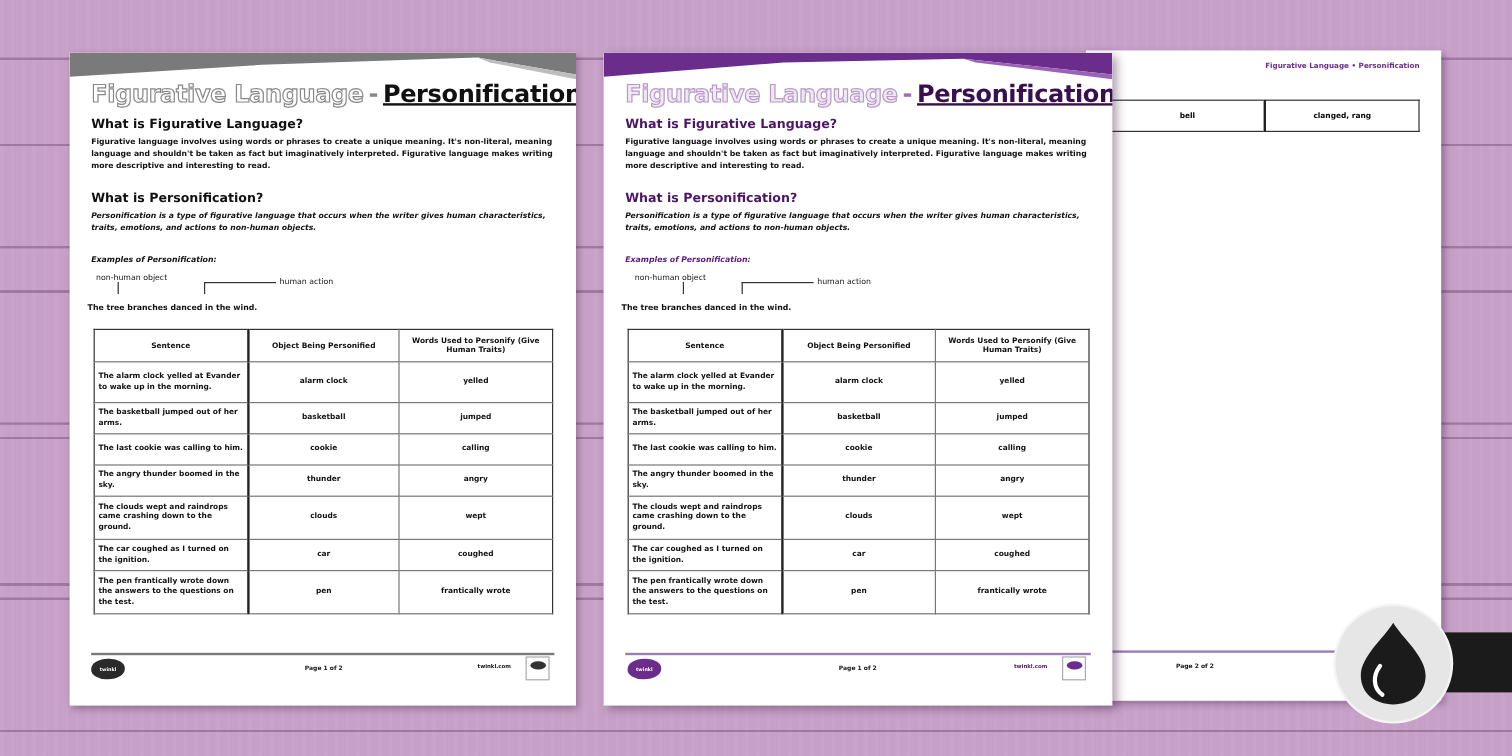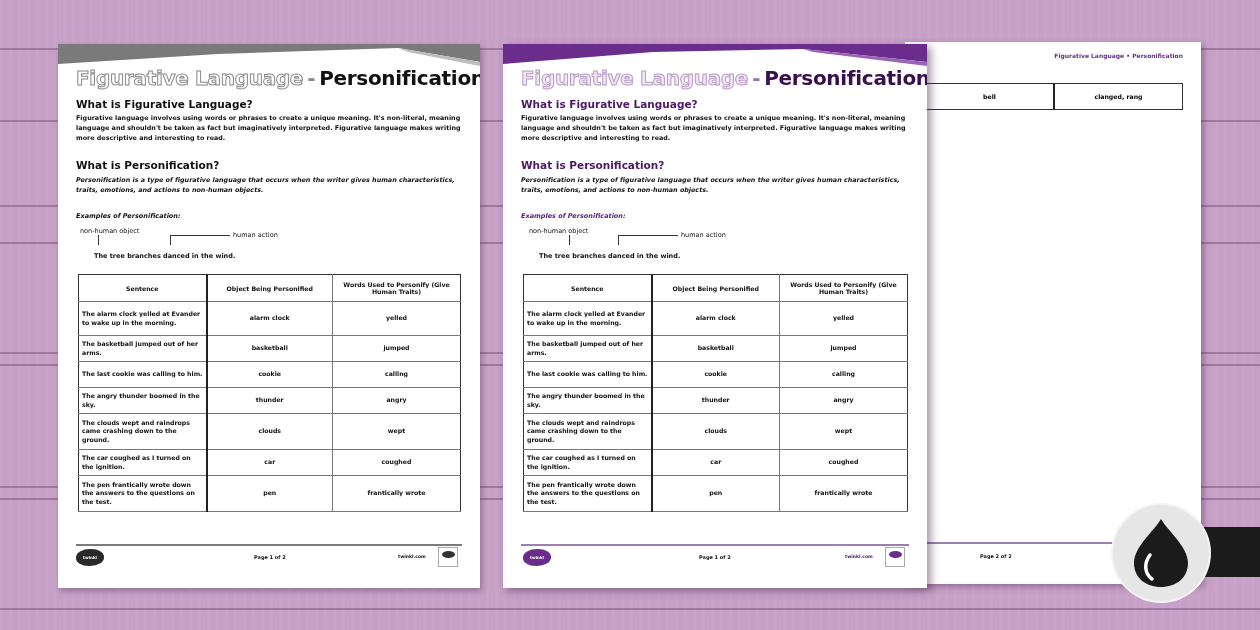--- a/index.html
+++ b/index.html
@@ -29,32 +29,32 @@
 
   .title {
     position: absolute; left: 18px; top: 22px; right: 10px;
     font-family: "DejaVu Sans", sans-serif; font-weight: bold;
     font-size: 20px; white-space: nowrap; letter-spacing: -0.3px;
   }
   .title .outline { color: #fff; -webkit-text-stroke: 1px #888; }
   .sheet-mid .title .outline { -webkit-text-stroke: 1px #b79ac4; color: #f1e6f6; }
   .title .dash { color: #888; margin: 0 4px; }
   .sheet-mid .title .dash { color: #9b6fb0; }
-  .title .strong { color: #111; }
+  .title .strong { color: #111; text-decoration: underline; }
   .sheet-mid .title .strong { color: #3a0f4e; }
 
   .h2 { position: absolute; left: 18px; font-weight: bold; font-size: 10.5px; color: #111; }
   .sheet-mid .h2 { color: #4b1766; }
   .para { position: absolute; left: 18px; right: 18px; font-size: 6.4px; line-height: 10px; font-weight: bold; color: #111; }
   .para.italic { font-style: italic; }
   .examples-label { position: absolute; left: 18px; font-size: 6.5px; font-weight: bold; font-style: italic; color: #111; }
   .sheet-mid .examples-label { color: #5a1a7a; }
   .ann { position: absolute; font-size: 6.5px; font-weight: normal; color: #111; }
   .ann-line { position: absolute; border-color: #333; border-style: solid; }
-  .example-sentence { position: absolute; left: 36px; font-size: 6.5px; font-weight: bold; color: #111; }
+  .example-sentence { position: absolute; left: 15px; font-size: 6.5px; font-weight: bold; color: #111; }
 
   table.ptable {
     position: absolute; border-collapse: collapse; table-layout: fixed;
     font-size: 6.2px; font-weight: bold; color: #111;
   }
   table.ptable th, table.ptable td {
     border: 1px solid #777; padding: 2px 3px; vertical-align: middle;
   }
   table.ptable th { text-align: center; height: 27px; border-top: 1.5px solid #333; }
   table.ptable td.c { text-align: center; }

